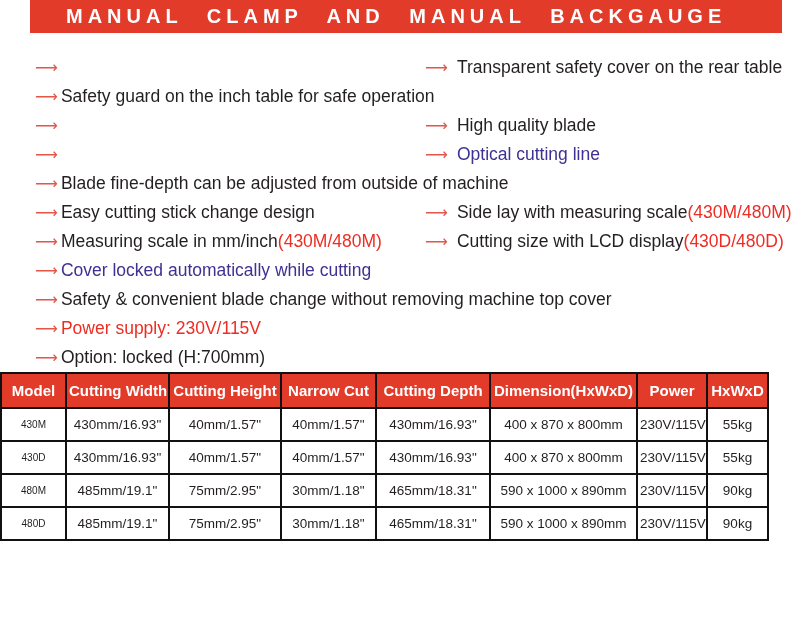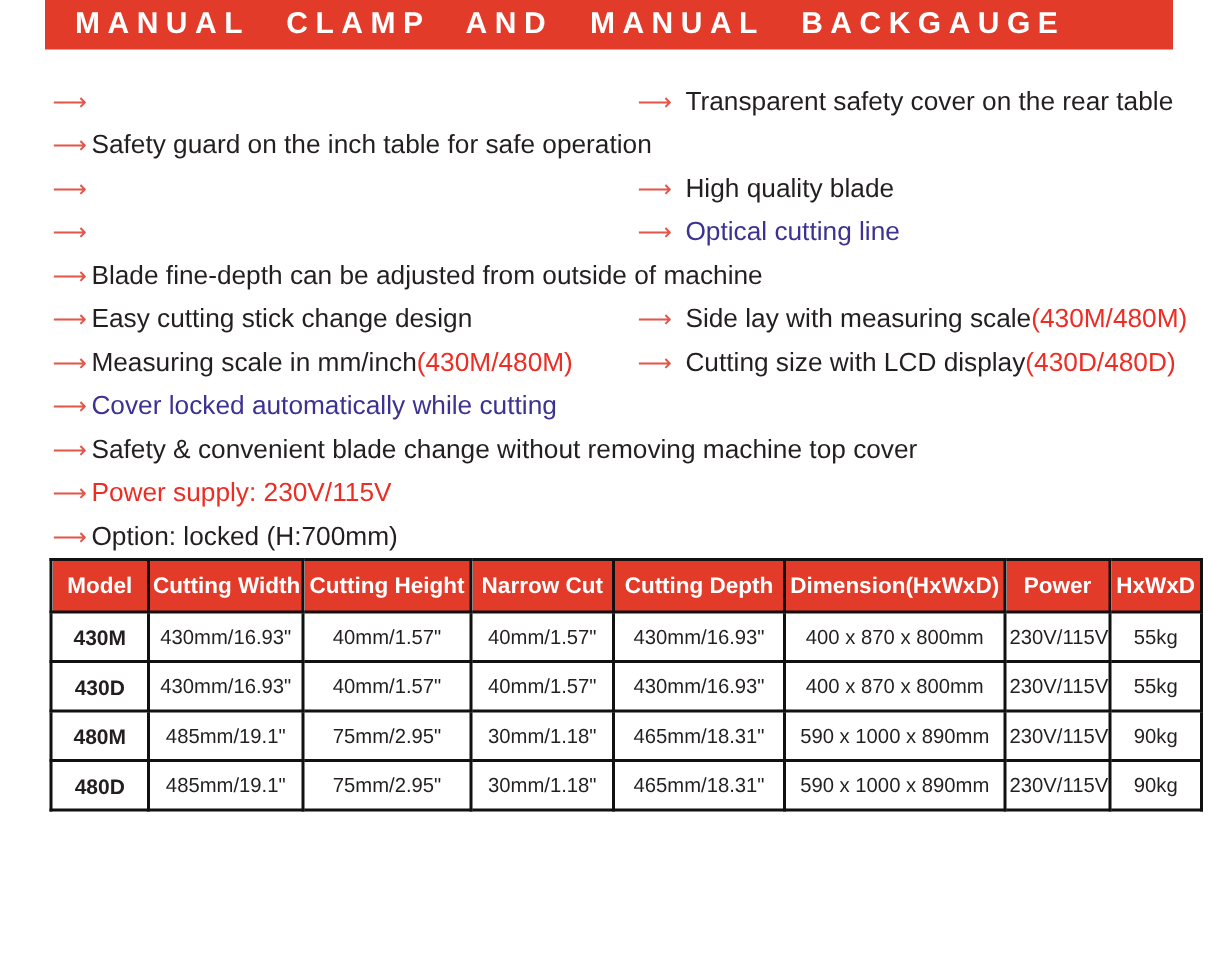--- a/index.html
+++ b/index.html
@@ -23,21 +23,21 @@
   .banner{
     margin:0 0 0 30px;
     width:752px;height:33px;
     background:var(--banner-bg);
     color:#ffffff;
     font-weight:bold;
     font-size:20px;
     letter-spacing:5px;
     word-spacing:14px;
     line-height:33px;
-    padding-left:20px;
+    padding-left:36px;
     box-sizing:border-box;
     white-space:nowrap;
   }
   .features{
     margin-top:20px;
     padding-left:35px;
   }
   .feature-row{
     display:flex;
     align-items:baseline;
@@ -63,21 +63,20 @@
   .seg.red{color:var(--accent-red);}
   .seg.purple{color:var(--purple);}
   .tech-title{
     margin:30px 0 8px 38px;
     font-size:25px;
     line-height:28px;
     font-weight:bold;
     color:var(--purple);
   }
   table.tech{
-    margin-left:33px;
     width:767px;
     border-collapse:collapse;
     table-layout:fixed;
     padding-left:32px;
   }
   table.tech th,table.tech td{
     border:2px solid var(--table-border);
     text-align:center;
     vertical-align:middle;
     padding:0 2px;
@@ -90,21 +89,21 @@
     font-size:15px;
     font-weight:bold;
     height:33px;
   }
   table.tech td{
     font-size:13.5px;
     color:var(--text);
     height:31px;
     background:#ffffff;
   }
-  table.tech td.model{font-weight:bold;font-size:14px;text-align:center;}
+  table.tech td.model{font-weight:normal;font-size:10px;text-align:center;}
 </style>
 </head>
 <body>
 
 <div class="page">
   <div class="banner">MANUAL CLAMP AND MANUAL BACKGAUGE</div>
 
   <div class="features" id="features">
       <div class="feature-row">
         <div class="feature-item left paired">

